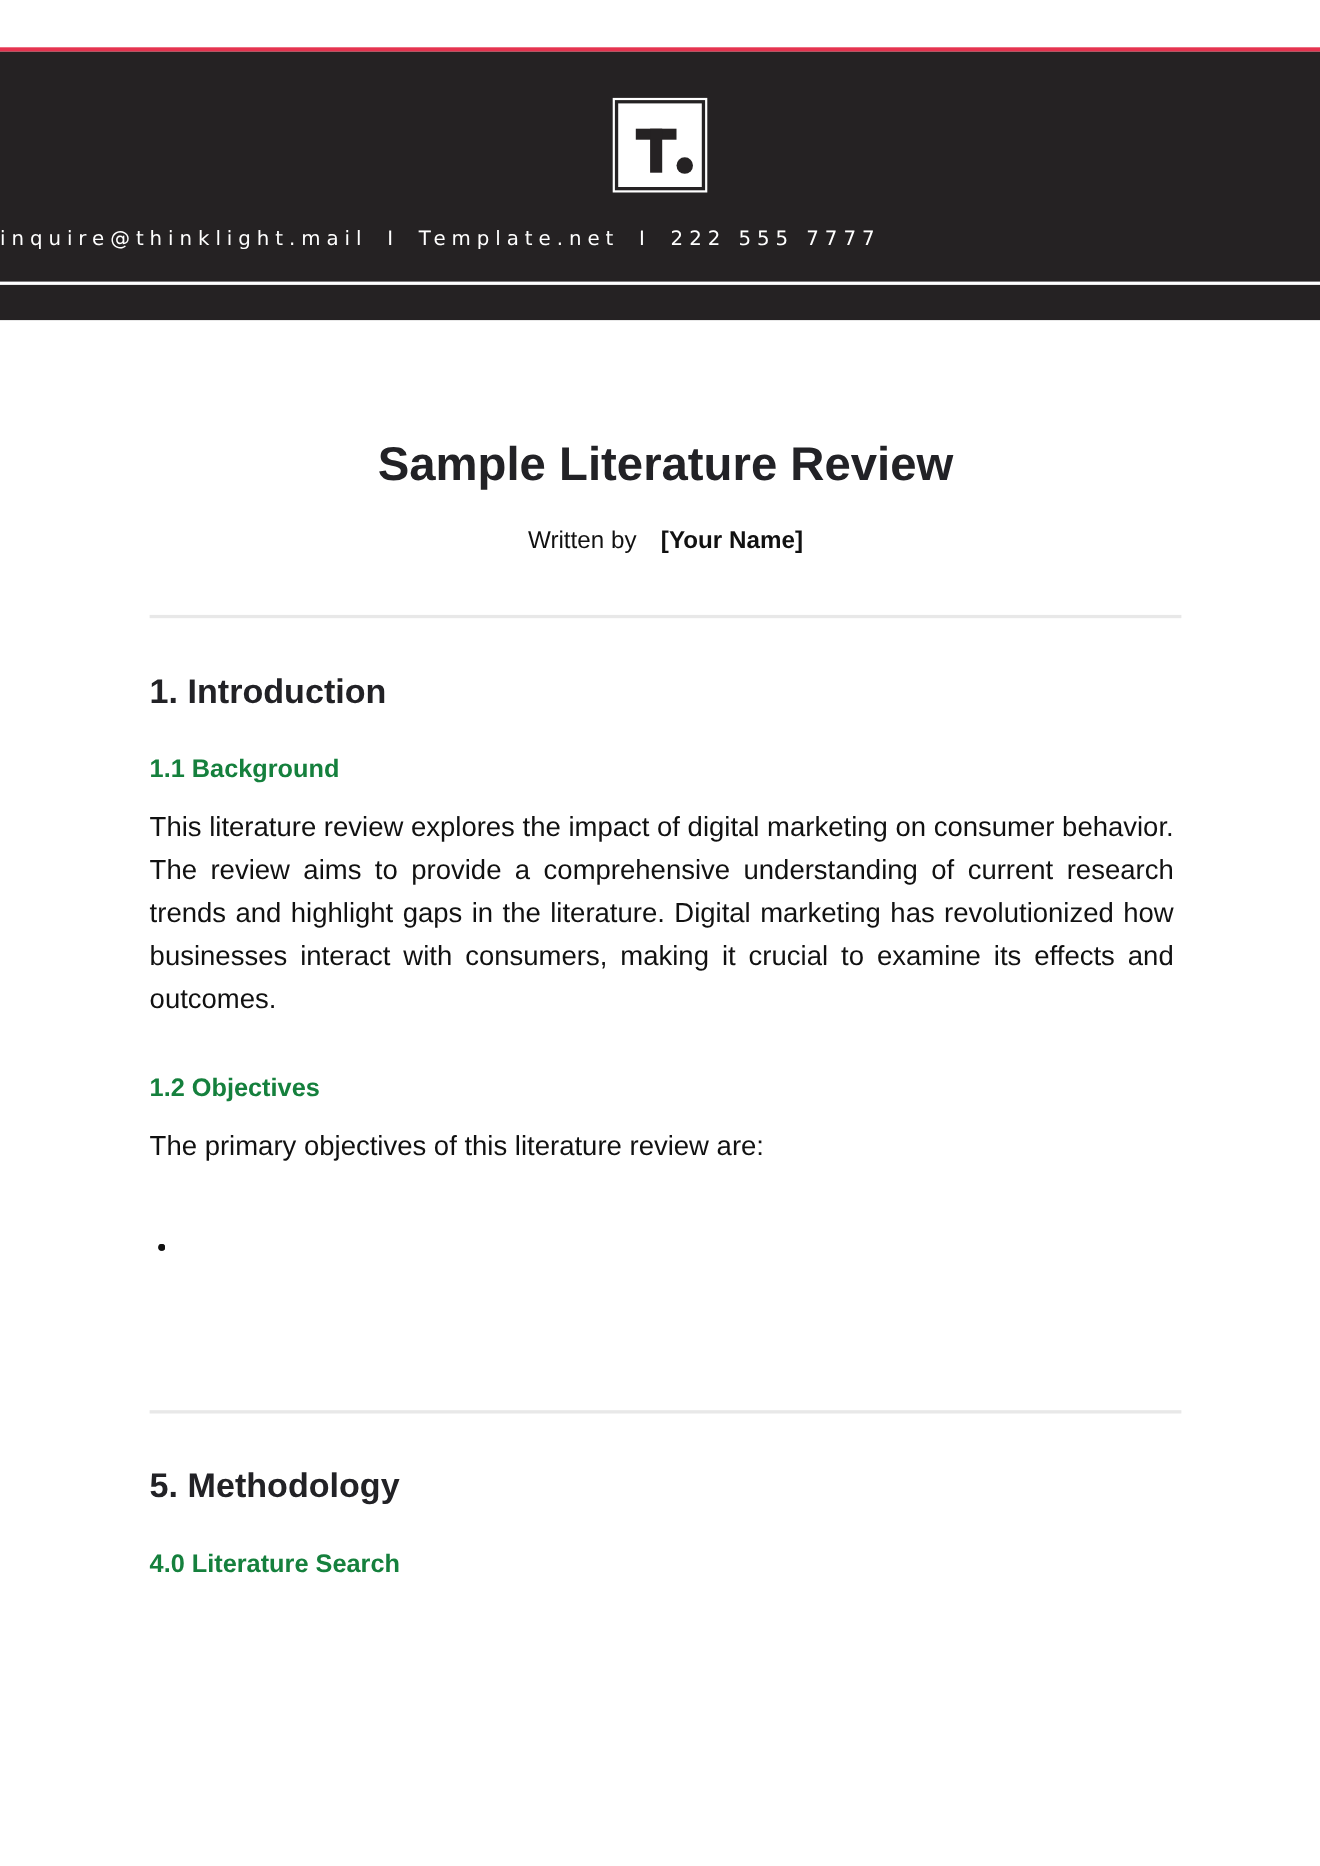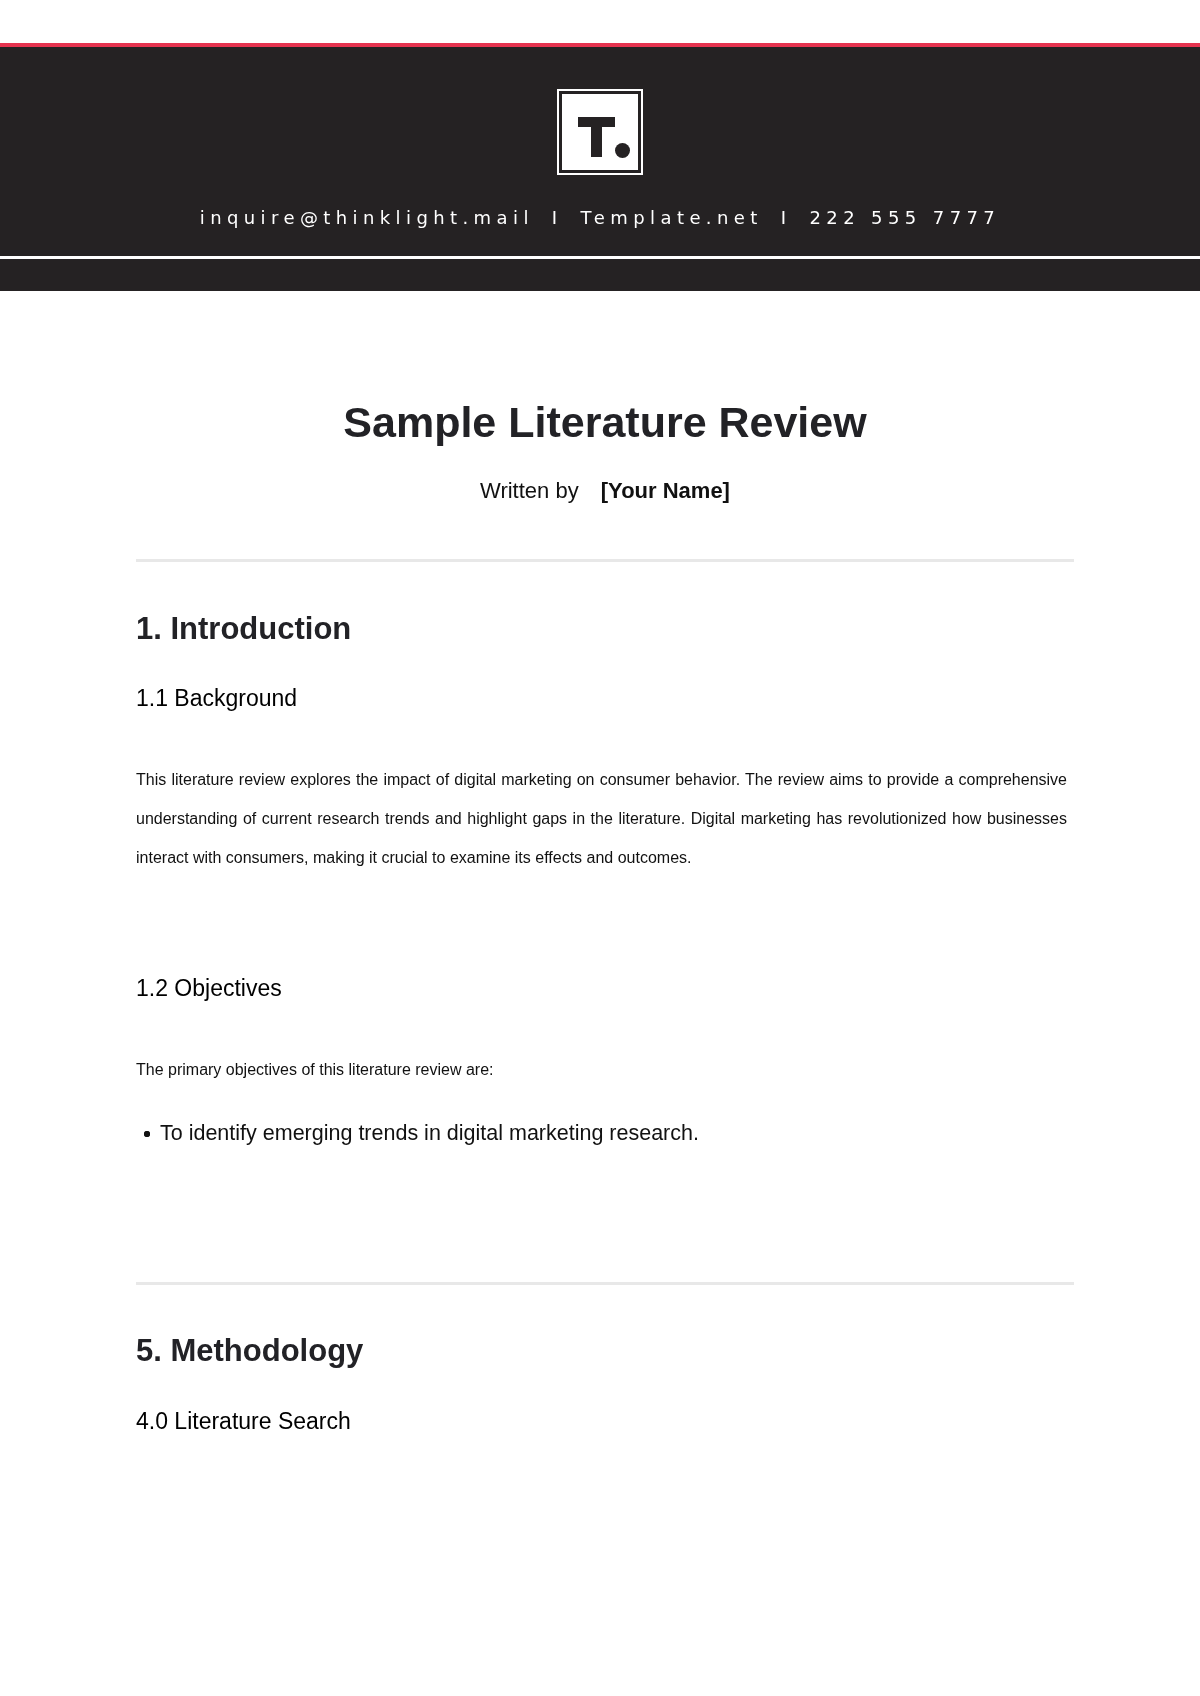--- a/index.html
+++ b/index.html
@@ -6,33 +6,33 @@
     html, body { width: 1200px; height: 1696px; background: #ffffff; overflow: hidden; }
     body { font-family: "Liberation Sans", "DejaVu Sans", sans-serif; color: #222226; position: relative; }
 
     .header-red-line { position: absolute; left: 0; top: 43px; width: 1200px; height: 4px; background: #e5334f; }
     .header { position: absolute; left: 0; top: 47px; width: 1200px; height: 244px; background: #252223; }
     .logo-outer { position: absolute; left: 557px; top: 42px; width: 86px; height: 86px; border: 2px solid #ffffff; padding: 3px; }
     .logo-inner { width: 100%; height: 100%; background: #ffffff; position: relative; }
     .logo-t-bar { position: absolute; left: 16px; top: 23px; width: 37px; height: 10px; background: #252223; }
     .logo-t-stem { position: absolute; left: 29px; top: 23px; width: 11px; height: 40px; background: #252223; }
     .logo-dot { position: absolute; left: 53px; top: 49px; width: 15px; height: 15px; border-radius: 50%; background: #252223; }
-    .contact { position: absolute; left: 0; top: 160px; width: 1200px; text-align: center; color: #ffffff; font-size: 18px; letter-spacing: 5.4px; white-space: pre; font-family: "DejaVu Sans", sans-serif; font-weight: normal; }
+    .contact { position: absolute; left: 0; top: 160px; width: 1200px; text-align: left; color: #ffffff; font-size: 18px; letter-spacing: 5.4px; white-space: pre; font-family: "DejaVu Sans", sans-serif; font-weight: normal; }
     .contact .sep { margin: 0 18px; }
     .header-white-line { position: absolute; left: 0; top: 209px; width: 1200px; height: 3px; background: #ffffff; }
 
     .title { position: absolute; left: 0; top: 398px; width: 1210px; text-align: center; font-size: 43px; font-weight: bold; color: #222226; }
     .author { position: absolute; left: 0; top: 478px; width: 1210px; text-align: center; font-size: 22px; color: #111111; }
     .author b { font-weight: bold; margin-left: 16px; }
 
     .divider { position: absolute; left: 136px; width: 938px; height: 3px; background: #e8e8e8; }
 
     .h1 { position: absolute; left: 136px; font-size: 31px; font-weight: bold; color: #222226; }
-    .h2 { position: absolute; left: 136px; font-size: 23px; font-weight: normal; color: #000000; }
-    .para { position: absolute; left: 136px; width: 931px; font-size: 16px; line-height: 39px; color: #111111; text-align: justify; margin-top: 27px; }
+    .h2 { position: absolute; left: 136px; font-size: 23px; font-weight: bold; color: #15803d; }
+    .para { position: absolute; left: 136px; width: 931px; font-size: 25px; line-height: 39px; color: #111111; text-align: justify; }
     .bullets { position: absolute; left: 136px; width: 930px; list-style: none; }
     .bullets li { font-size: 21.5px; line-height: 39px; color: #111111; position: relative; padding-left: 24px; }
     .bullets li .dot { position: absolute; left: 8px; top: 17px; width: 6px; height: 6px; border-radius: 50%; background: #111111; }
   </style>
 </head>
 <body>
 
 <div class="header-red-line"></div>
 <header class="header">
   <div class="logo-outer">
@@ -53,19 +53,19 @@
 
 <h2 class="h1" style="top:611px;">1. Introduction</h2>
 <h3 class="h2" style="top:685px;">1.1 Background</h3>
 <p class="para" style="top:733px;">This literature review explores the impact of digital marketing on consumer behavior. The review aims to provide a comprehensive understanding of current research trends and highlight gaps in the literature. Digital marketing has revolutionized how businesses interact with consumers, making it crucial to examine its effects and outcomes.</p>
 
 <h3 class="h2" style="top:975px;">1.2 Objectives</h3>
 <p class="para" style="top:1023px;">The primary objectives of this literature review are:</p>
 
 <ul class="bullets" style="top:1114px;">
   <li><span class="dot"></span></li>
-  <li><span class="dot"></span><span>To identify emerging trends in digital marketing research.</span></li>
+  <li><span class="dot"></span></li>
 </ul>
 
 <div class="divider" style="top:1282px;"></div>
 
 <h2 class="h1" style="top:1333px;">5. Methodology</h2>
 <h3 class="h2" style="top:1408px;">4.0 Literature Search</h3>
 
 </body></html>

